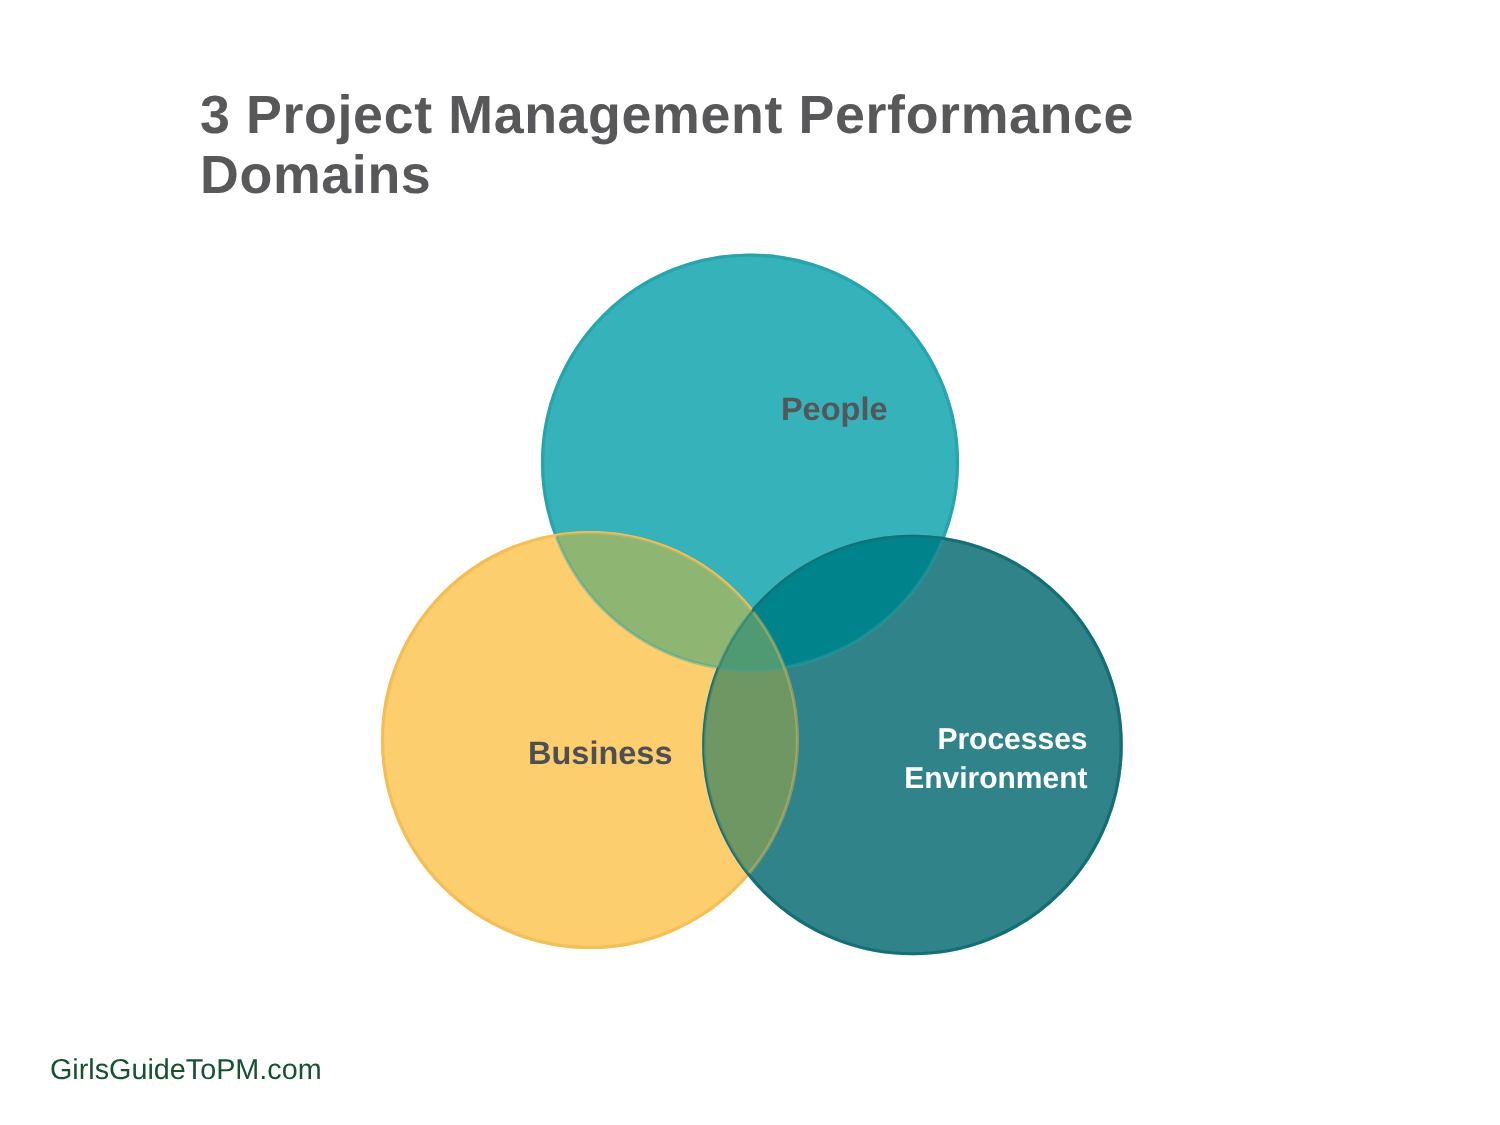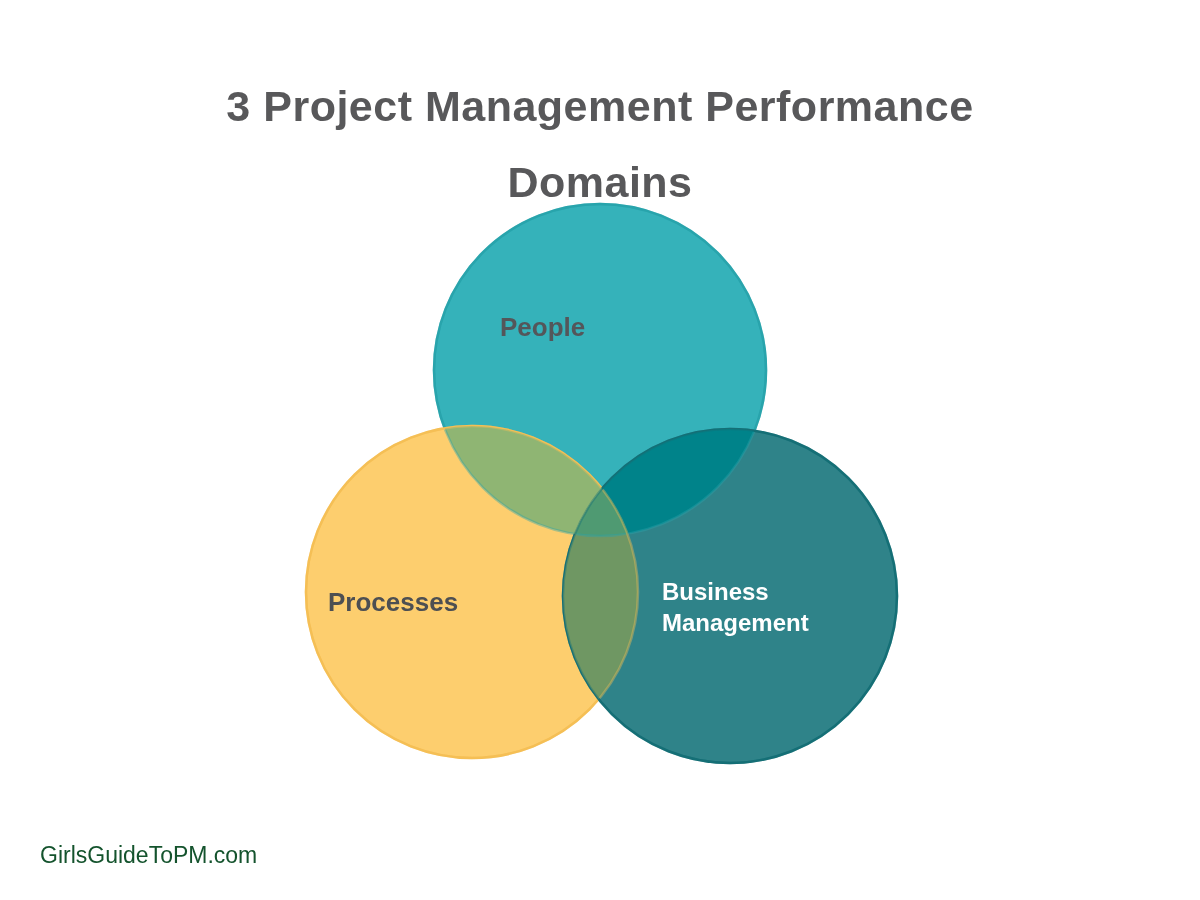--- a/index.html
+++ b/index.html
@@ -14,35 +14,34 @@
     height: 900px;
     background: #ffffff;
     overflow: hidden;
   }
   .title {
     position: absolute;
     top: 68px;
     left: 50%;
     transform: translateX(-50%);
     width: 880px;
-    text-align: center;
     font-size: 43px;
     font-weight: bold;
     letter-spacing: 0.5px;
-    line-height: 76px;
+    line-height: 48px;
     color: #58585a;
   }
   .venn-svg {
     position: absolute;
     top: 0;
     left: 0;
   }
   .circle-label {
     position: absolute;
-    text-align: left;
+    text-align: right;
     font-weight: bold;
   }
   .label-people {
     left: 500px;
     top: 312px;
     width: 210px;
     font-size: 26px;
     color: #54565a;
   }
   .label-processes {
@@ -99,19 +98,19 @@
 
     <g fill="none" stroke-width="2.5" opacity="0.4">
       <circle cx="600" cy="370" r="166" stroke="#29a4ac"></circle>
       <circle cx="472" cy="592" r="166" stroke="#f5bf55"></circle>
       <circle cx="730" cy="596" r="167" stroke="#156f76"></circle>
     </g>
   </svg>
 
   <div class="circle-label label-people">People</div>
 
-  <div class="circle-label label-processes">Processes</div>
+  <div class="circle-label label-processes">Business</div>
 
-  <div class="circle-label label-business">Business Management</div>
+  <div class="circle-label label-business">Processes Environment</div>
 
   <div class="watermark">GirlsGuideToPM.com</div>
 
 </div>
 
 </body></html>

